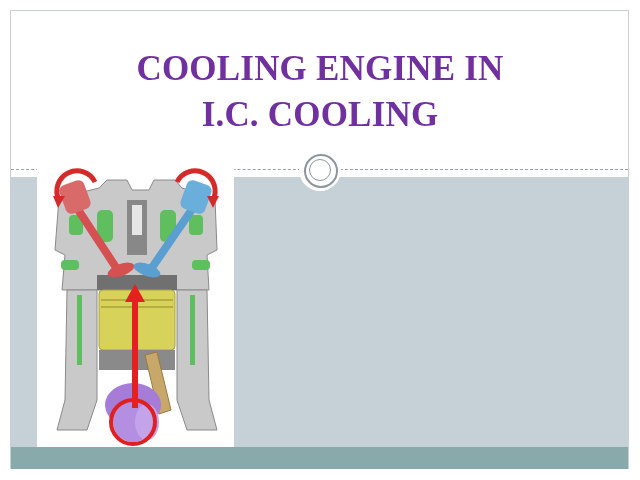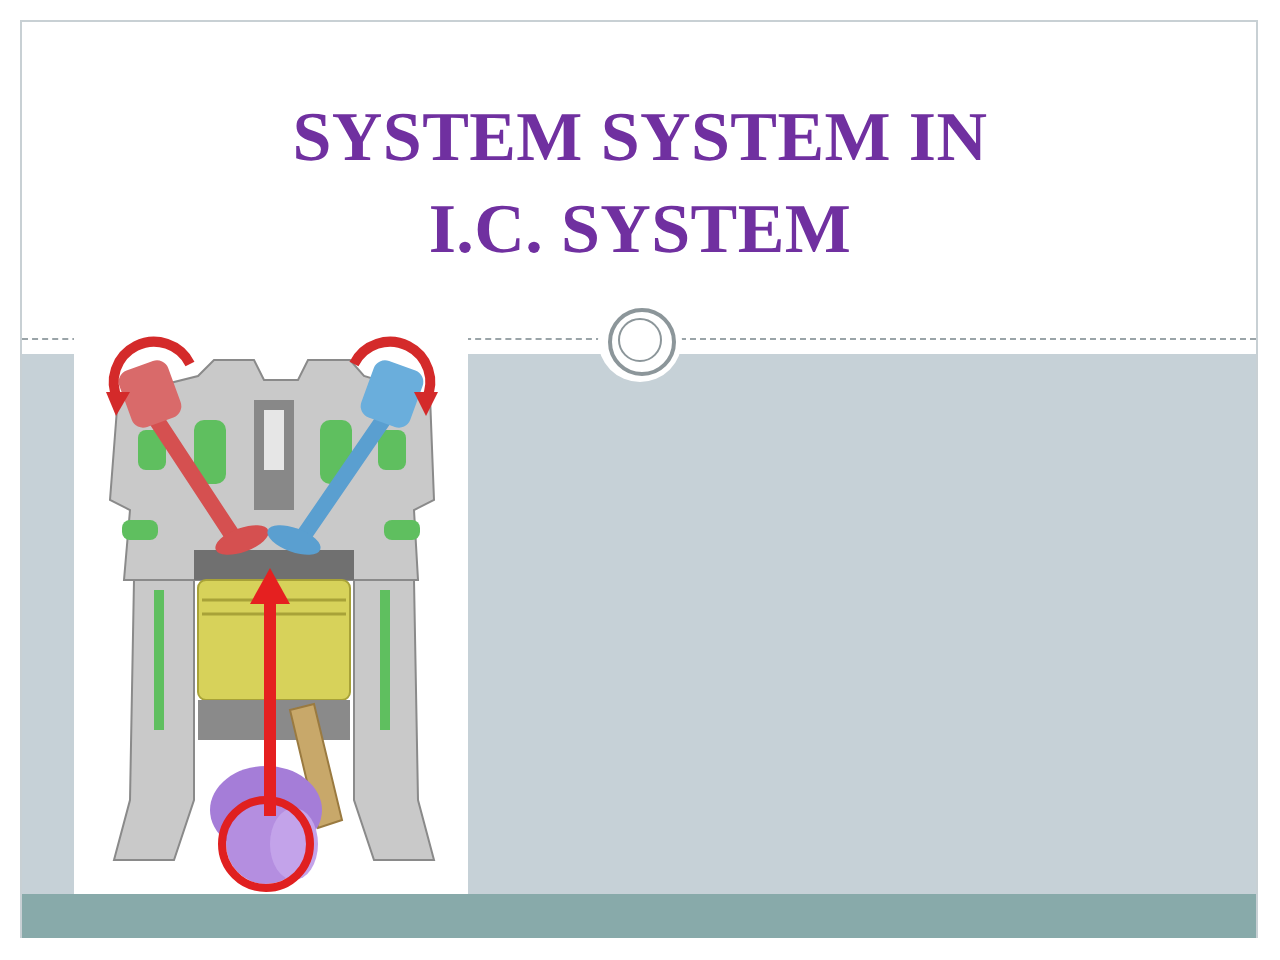--- a/index.html
+++ b/index.html
@@ -18,22 +18,22 @@
   .image-box { position:absolute; left:37px; top:160px; width:197px; height:287px; background:#ffffff; }
   .image-box svg { position:absolute; left:0; top:0; }
 </style>
 </head>
 <body>
 
 <div class="slide-frame"></div>
 
 <div class="title-area">
   <div class="title">
-    <div>SYSTEM SYSTEM IN</div>
-    <div>I.C. SYSTEM</div>
+    <div>COOLING ENGINE IN</div>
+    <div>I.C. COOLING</div>
   </div>
 </div>
 
 <div class="divider-line divider-left"></div>
 <div class="divider-line divider-right"></div>
 
 <div class="content-bg"></div>
 <div class="footer-band"></div>
 
 <div class="circle-outer"></div>

